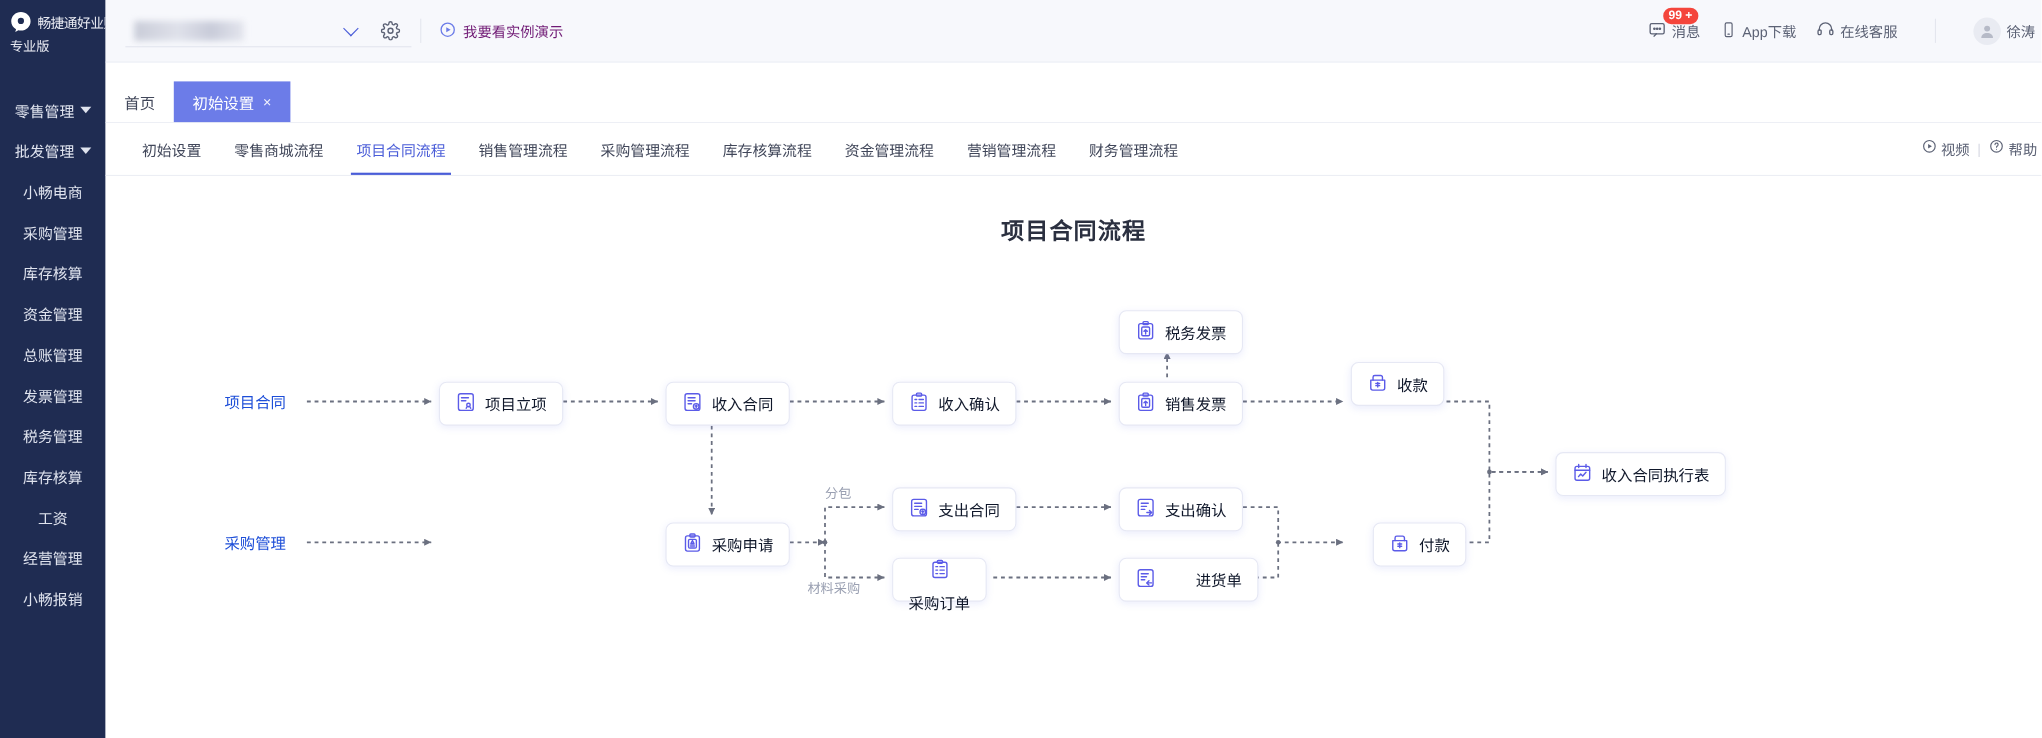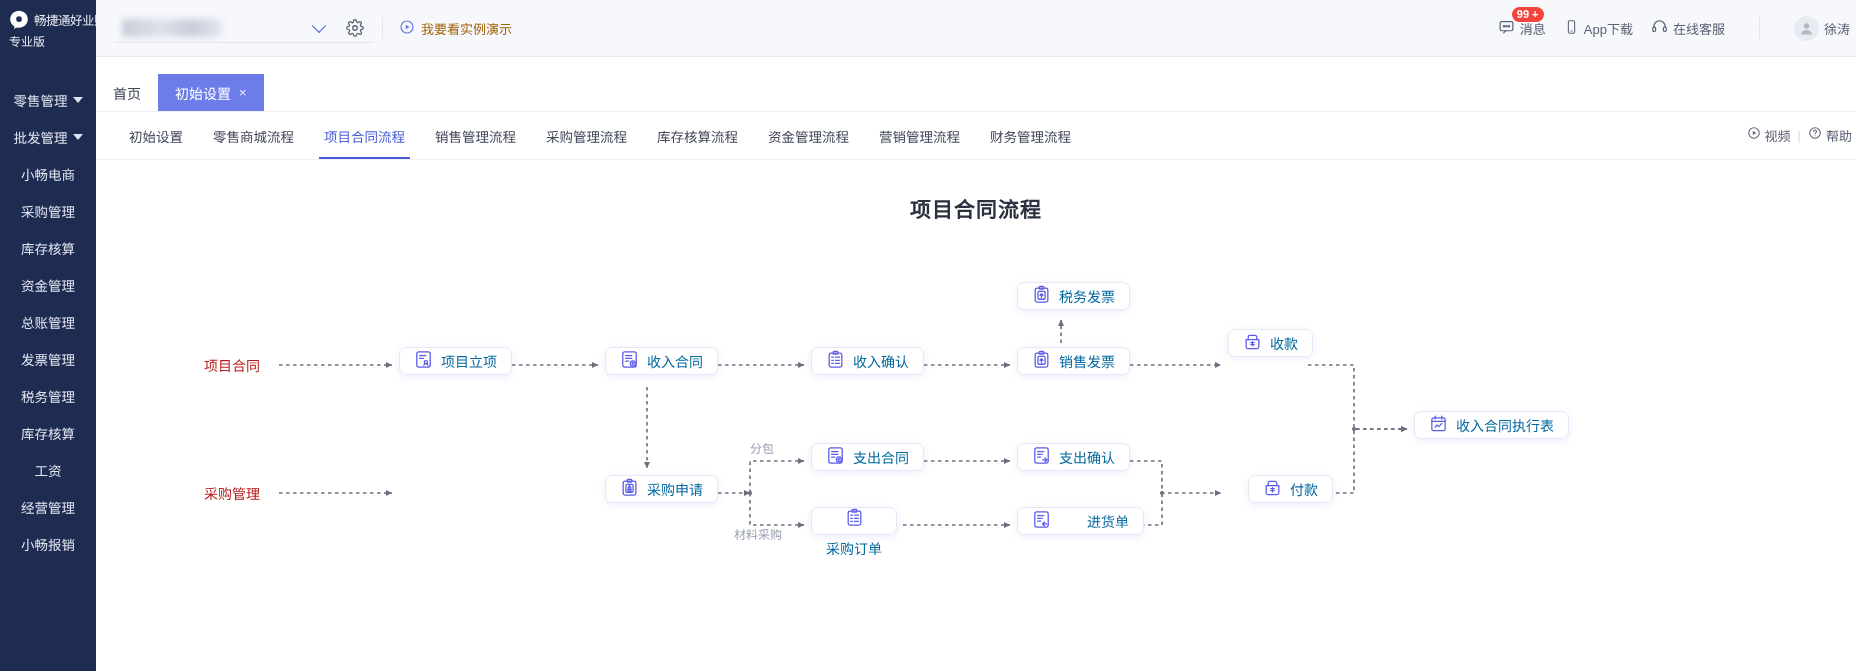--- a/index.html
+++ b/index.html
@@ -69,21 +69,21 @@
     border-right: 1.8px solid #4a5dd8; border-bottom: 1.8px solid #4a5dd8;
     transform: rotate(45deg);
   }
   .gear-btn {
     margin-left: 20px; width: 22px; height: 22px; cursor: pointer;
     display: flex; align-items: center; justify-content: center;
   }
   .vdiv { width: 1px; height: 22px; background: #e4e6ee; margin: 0 16px; }
   .demo-link {
     display: flex; align-items: center; gap: 6px;
-    color: #a16207; font-size: 13px; cursor: pointer;
+    color: #701a75; font-size: 13px; cursor: pointer;
   }
   .top-right {
     margin-left: auto; display: flex; align-items: center;
     gap: 18px; padding-right: 6px; color: #5c6275; font-size: 13px;
   }
   .tr-item {
     display: flex; align-items: center; gap: 5px;
     cursor: pointer; position: relative; white-space: nowrap;
   }
   .badge {
@@ -142,30 +142,30 @@
     background: #ffffff; overflow: hidden;
   }
   .flow-title {
     position: absolute; left: 0; right: 0; top: 33px;
     text-align: center; font-size: 21px; color: #2b3040;
     font-weight: bold; letter-spacing: 1px;
   }
   #flow-svg { position: absolute; left: 0; top: 0; width: 1760px; height: 511px; }
 
   .node {
-    position: absolute; height: 28px;
+    position: absolute; height: 40px;
     background: #ffffff; border: 1px solid #e6e8f4;
     border-radius: 7px; display: flex; align-items: center;
     gap: 8px; padding: 0 14px; cursor: pointer;
     box-shadow: 0 2px 7px rgba(108,124,232,0.13);
-    font-size: 14px; color: #0369a1; white-space: nowrap;
+    font-size: 14px; color: #0f172a; white-space: nowrap;
   }
   .node svg { flex: none; }
   .rowlabel {
-    position: absolute; font-size: 14px; color: #b91c1c; white-space: nowrap;
+    position: absolute; font-size: 14px; color: #1d4ed8; white-space: nowrap;
   }
   .edgelabel {
     position: absolute; font-size: 12px; color: #9aa0b2; white-space: nowrap;
   }
 </style>
 </head>
 <body>
 
 <div class="app">
 

